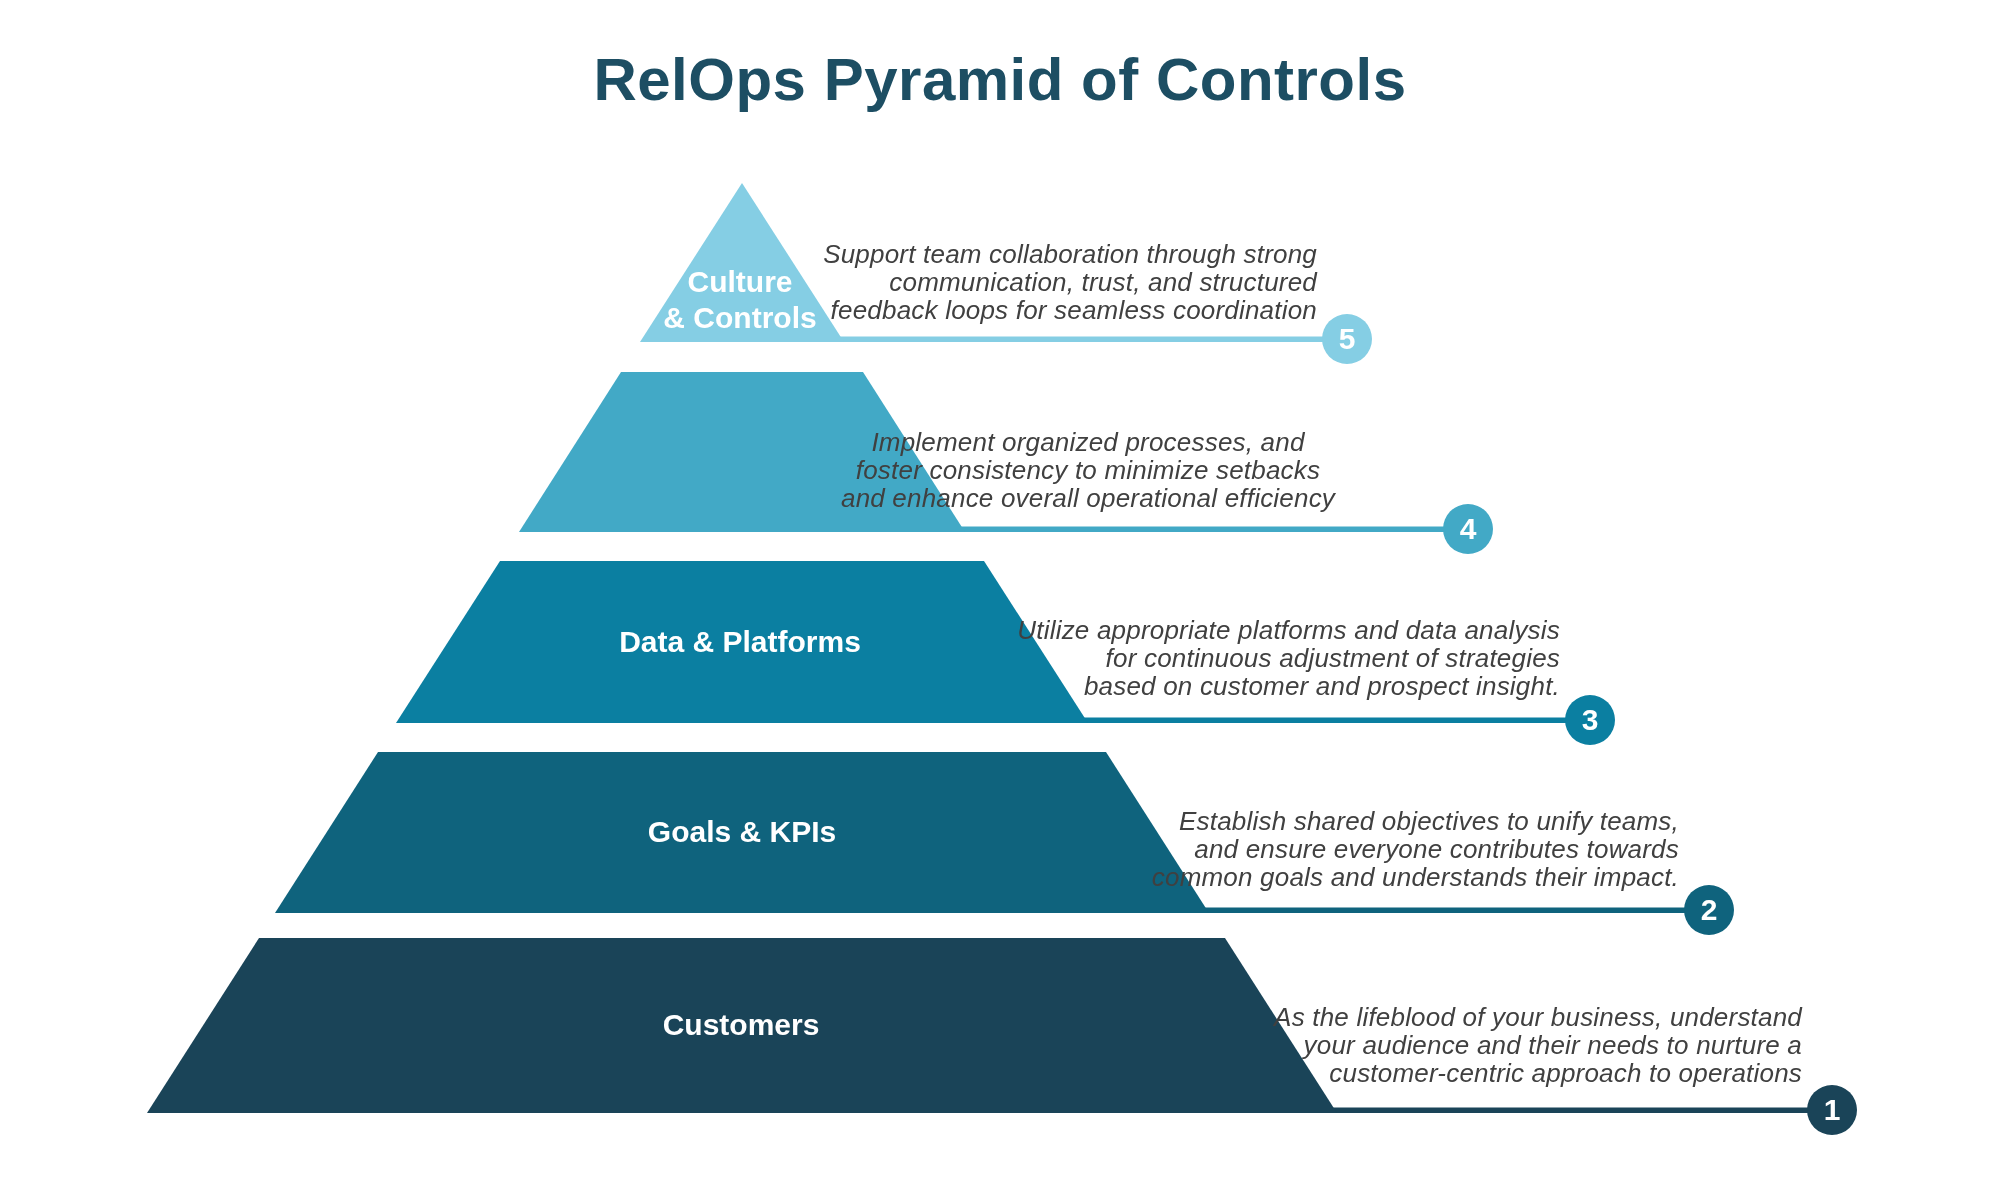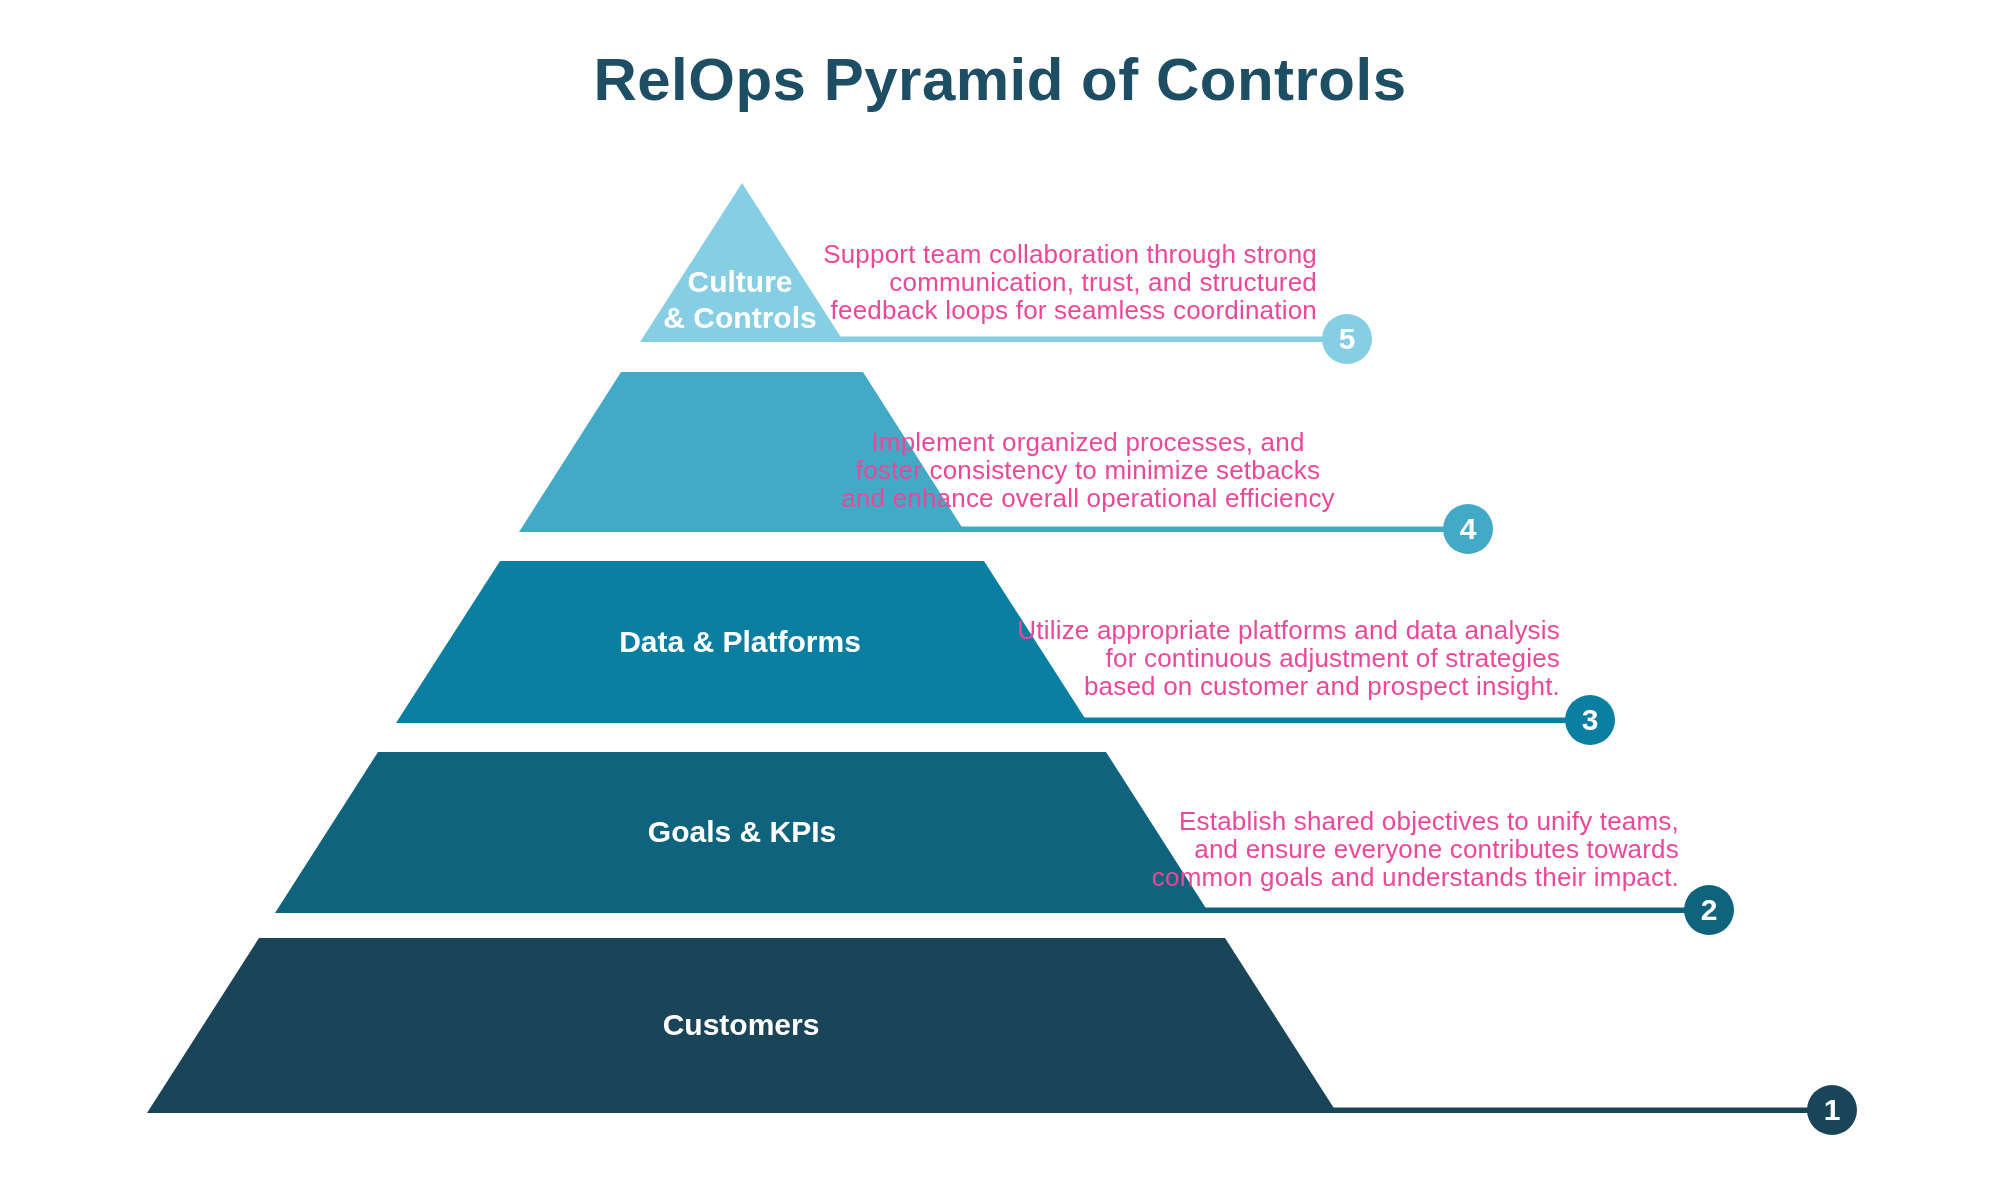--- a/index.html
+++ b/index.html
@@ -37,25 +37,26 @@
     text-align: center;
     color: #ffffff;
     font-weight: 700;
     font-size: 30px;
     line-height: 36px;
     white-space: pre-line;
   }
   .level-desc {
     position: absolute;
     text-align: right;
-    color: #ec4899;
+    color: #404040;
     font-size: 26px;
     line-height: 28px;
     white-space: pre-line;
     letter-spacing: 0.2px;
+    font-style: italic;
   }
   .level-number {
     position: absolute;
     width: 50px;
     height: 50px;
     line-height: 50px;
     text-align: center;
     color: #ffffff;
     font-weight: 700;
     font-size: 30px;
@@ -118,20 +119,23 @@
 feedback loops for seamless coordination</div>
   <div class="level-desc" id="desc-4">Implement organized processes, and
 foster consistency to minimize setbacks
 and enhance overall operational efficiency</div>
   <div class="level-desc" id="desc-3">Utilize appropriate platforms and data analysis
 for continuous adjustment of strategies
 based on customer and prospect insight.</div>
   <div class="level-desc" id="desc-2">Establish shared objectives to unify teams,
 and ensure everyone contributes towards
 common goals and understands their impact.</div>
+  <div class="level-desc" id="desc-1">As the lifeblood of your business, understand
+your audience and their needs to nurture a
+customer-centric approach to operations</div>
 
   <div class="level-number" id="num-5">5</div>
   <div class="level-number" id="num-4">4</div>
   <div class="level-number" id="num-3">3</div>
   <div class="level-number" id="num-2">2</div>
   <div class="level-number" id="num-1">1</div>
 
 </div>
 
 </body></html>

